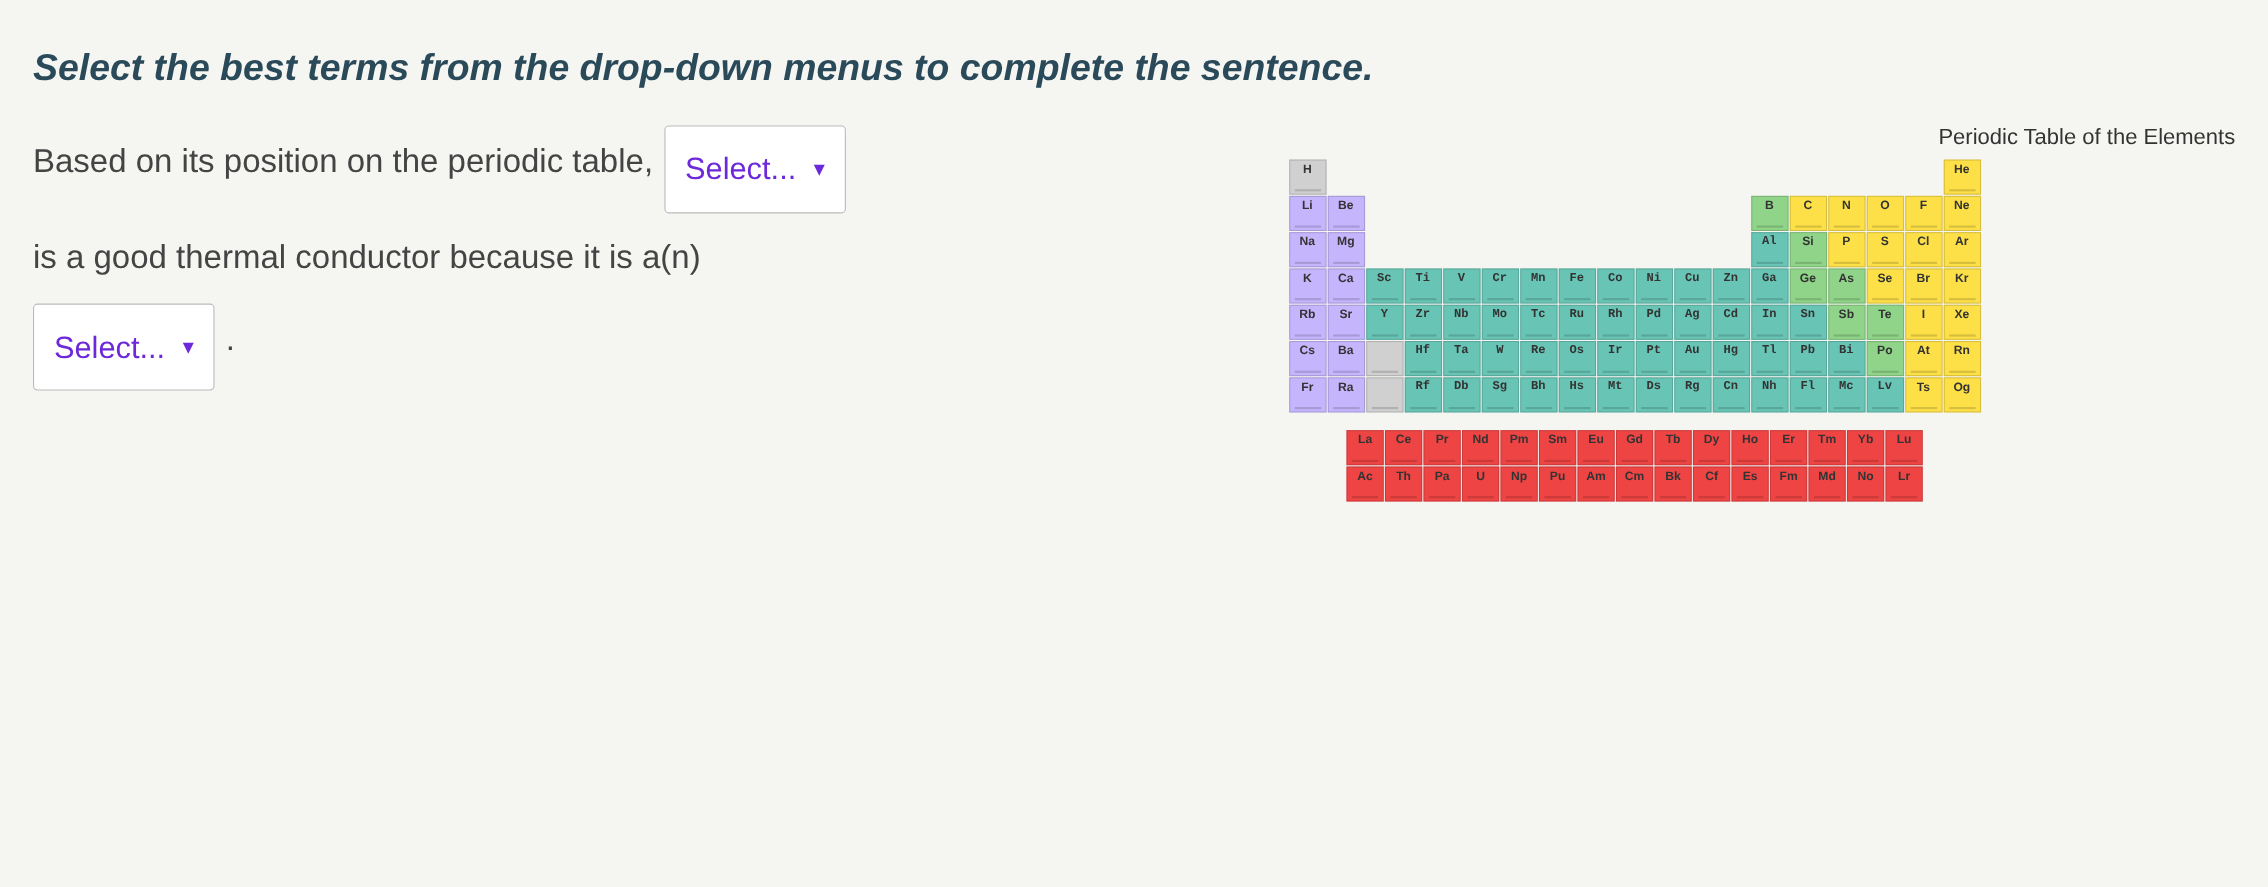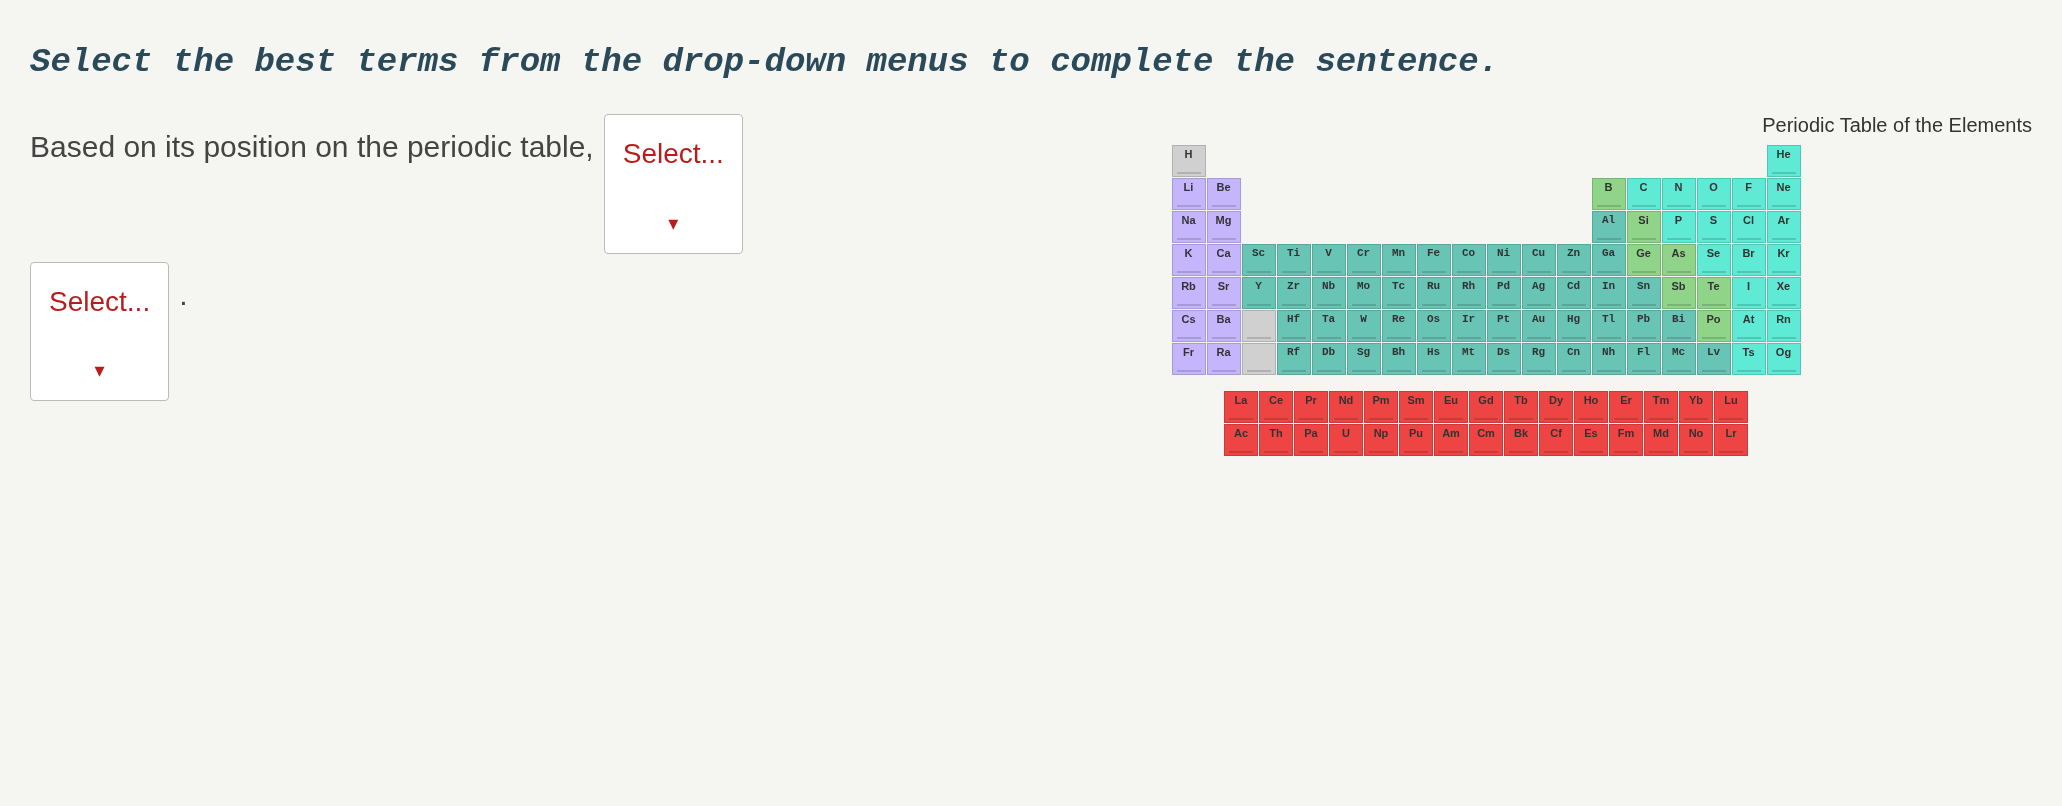--- a/index.html
+++ b/index.html
@@ -13,52 +13,50 @@
 .content { display: flex; gap: 40px; align-items: flex-start; }
 .left { flex: 0 0 870px; }
 .right { flex: 1; }
 .instruction {
   font-size: 34px;
   font-style: italic;
   font-weight: bold;
   color: #2a4a5a;
   margin-bottom: 30px;
   line-height: 1.3;
-  font-family: Liberation Mono, monospace;
 }
 .sentence { font-size: 30px; color: #444; line-height: 2.2; }
 .sentence-row { display: flex; align-items: flex-start; flex-wrap: wrap; gap: 10px; margin-bottom: 8px; }
 .dropdown {
   display: inline-flex;
   align-items: center;
   gap: 16px;
   border: 1px solid #bbb;
   background: #fff;
   padding: 8px 18px;
   font-size: 28px;
-  color: #b91c1c;
+  color: #6d28d9;
   border-radius: 4px;
   cursor: pointer;
-  flex-direction: column;
 }
 .chev { font-size: 20px; }
 .pt-title { text-align: right; font-size: 20px; color: #333; margin-bottom: 8px; }
 .ptable { display: grid; grid-template-columns: repeat(18, 34px); grid-auto-rows: 32px; gap: 1px; justify-content: center; }
 .cell {
   font-size: 11px;
   font-weight: bold;
   display: flex;
   align-items: flex-start;
   justify-content: center;
   padding-top: 2px;
   border: 1px solid rgba(0,0,0,0.15);
   position: relative;
 }
 .cell::after{content:"";position:absolute;bottom:2px;left:4px;right:4px;height:2px;background:rgba(0,0,0,.15);}
-.c-y { background: #5eead4; }
+.c-y { background: #fde047; }
 .c-t { background: #c4b5fd; }
 .c-t2 { background: #68c5b5; font-family: Liberation Mono, monospace; }
 .c-g { background: #8fd488; }
 .c-p { background: #ef4444; }
 .c-gr { background: #d0d0d0; }
 .fblock { margin-top: 16px; display: grid; grid-template-columns: repeat(15, 34px); grid-auto-rows: 32px; gap: 1px; justify-content: center; }
 .empty { border: none; background: none; }
 .empty::after{display:none;}
 .marker { background:#d0d0d0; font-size:9px; }
 </style>
@@ -69,20 +67,23 @@
 
 <div class="content">
 <div class="left">
   <div class="sentence">
     <div class="sentence-row">
       <span>Based on its position on the periodic table,</span>
       <span class="dropdown">
         <span>Select...</span>
         <span class="chev">▾</span>
       </span>
+    </div>
+    <div class="sentence-row">
+      <span>is a good thermal conductor because it is a(n)</span>
     </div>
     <div class="sentence-row">
       <span class="dropdown">
         <span>Select...</span>
         <span class="chev">▾</span>
       </span>
       <span>.</span>
     </div>
   </div>
 </div>

